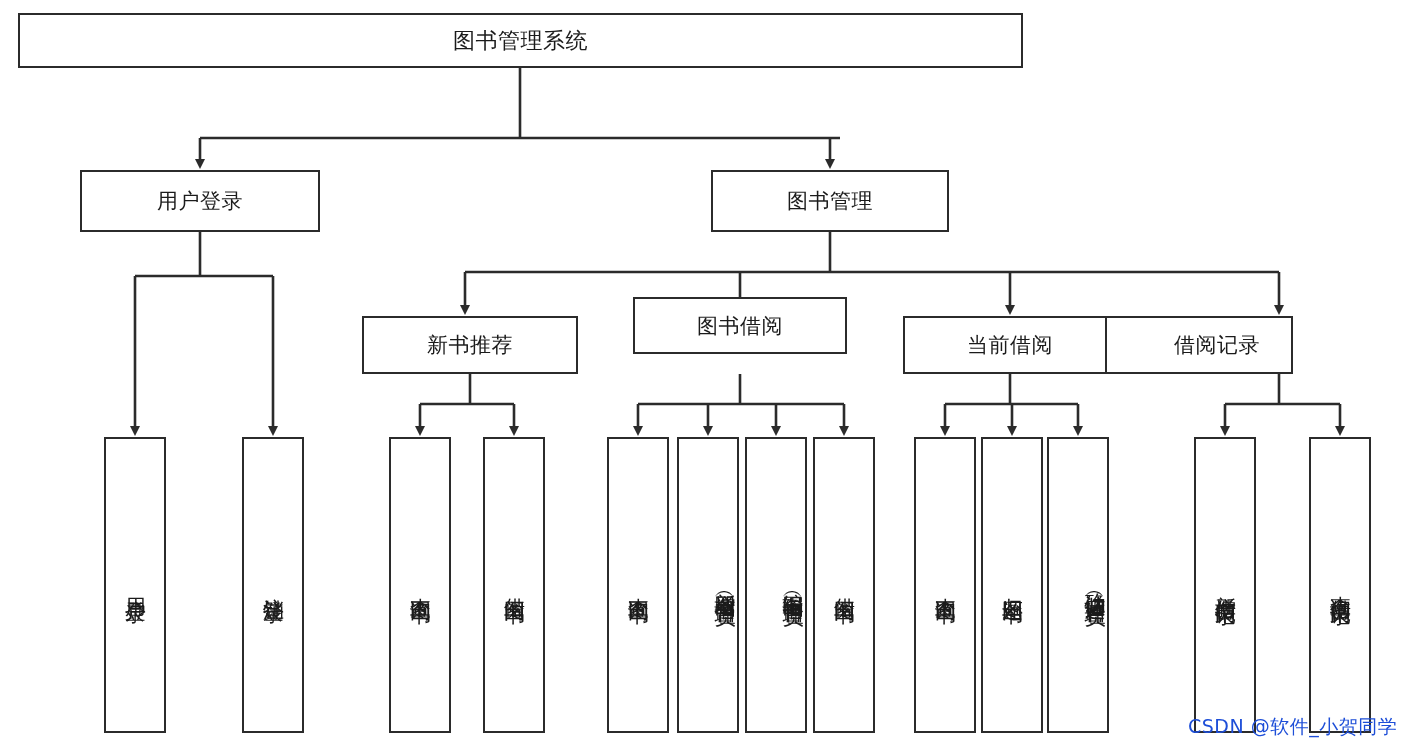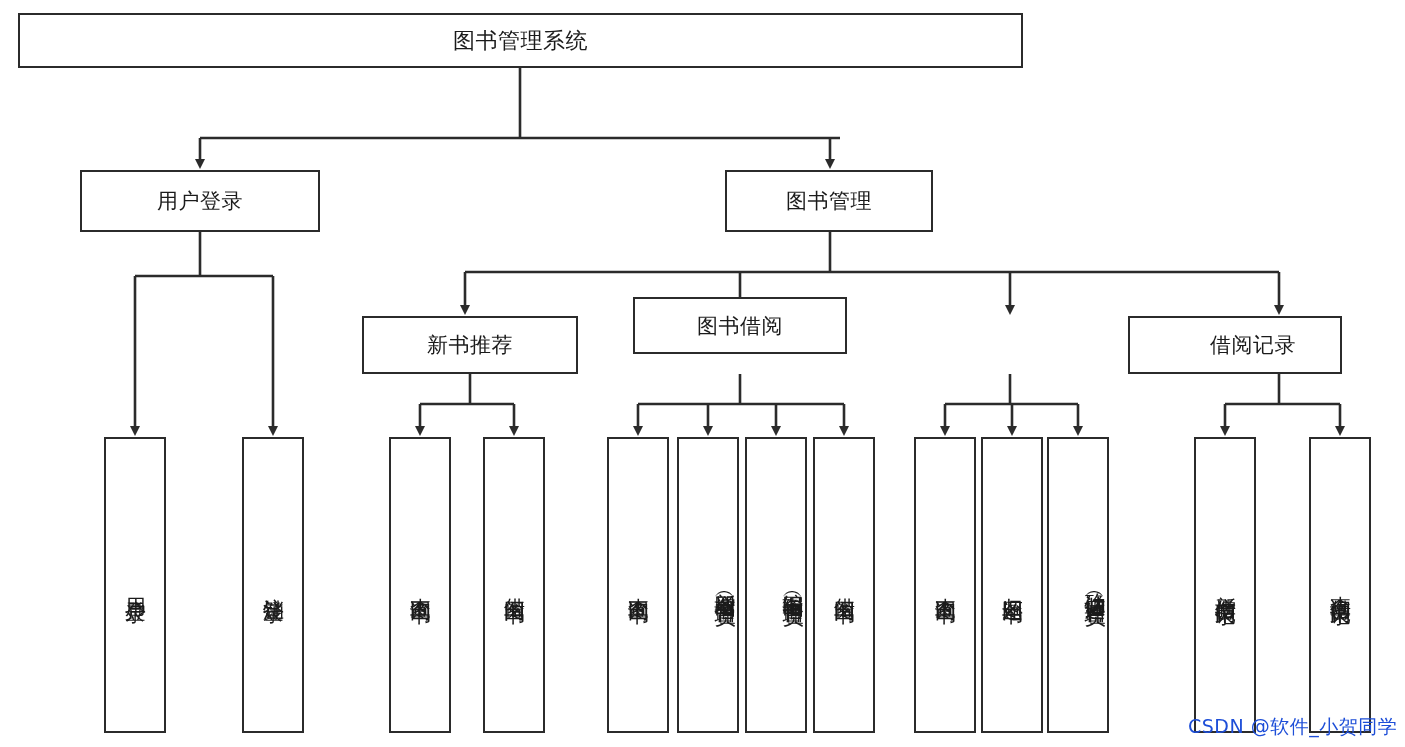--- a/index.html
+++ b/index.html
@@ -118,31 +118,34 @@
     </g>
   </svg>
 
   <div class="node horizontal root" style="left:18px; top:13px; width:1005px; height:55px;">
     <span>图书管理系统</span>
   </div>
 
   <div class="node horizontal" style="left:80px; top:170px; width:240px; height:62px;">
     <span>用户登录</span>
   </div>
-  <div class="node horizontal" style="left:711px; top:170px; width:208px; height:62px;margin-left:14px;">
+  <div class="node horizontal" style="left:711px; top:170px; width:238px; height:62px;">
     <span>图书管理</span>
   </div>
 
   <div class="node horizontal" style="left:362px; top:316px; width:216px; height:58px;align-items:center;">
     <span>新书推荐</span>
   </div>
   <div class="node horizontal" style="left:633px; top:297px; width:214px; height:57px;">
     <span>图书借阅</span>
   </div>
-  <div class="node horizontal" style="left:1128px; top:316px; width:214px; height:58px;padding-left:36px;">
+  <div class="node horizontal" style="left:903px; top:316px; width:214px; height:58px;">
+    <span>当前借阅</span>
+  </div>
+  <div class="node horizontal" style="left:1105px; top:316px; width:188px; height:58px;padding-left:36px;">
     <span>借阅记录</span>
   </div>
 
   <div class="node vertical" style="left:104px; top:437px; width:62px; height:296px;">
     <span>用户登录</span>
   </div>
   <div class="node vertical" style="left:242px; top:437px; width:62px; height:296px;">
     <span>注销登录</span>
   </div>
   <div class="node vertical" style="left:389px; top:437px; width:62px; height:296px;">

